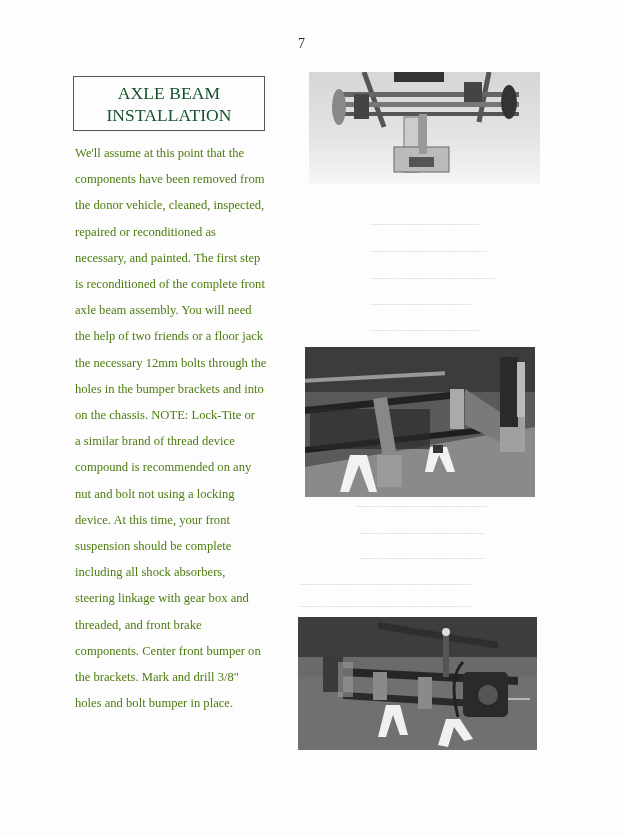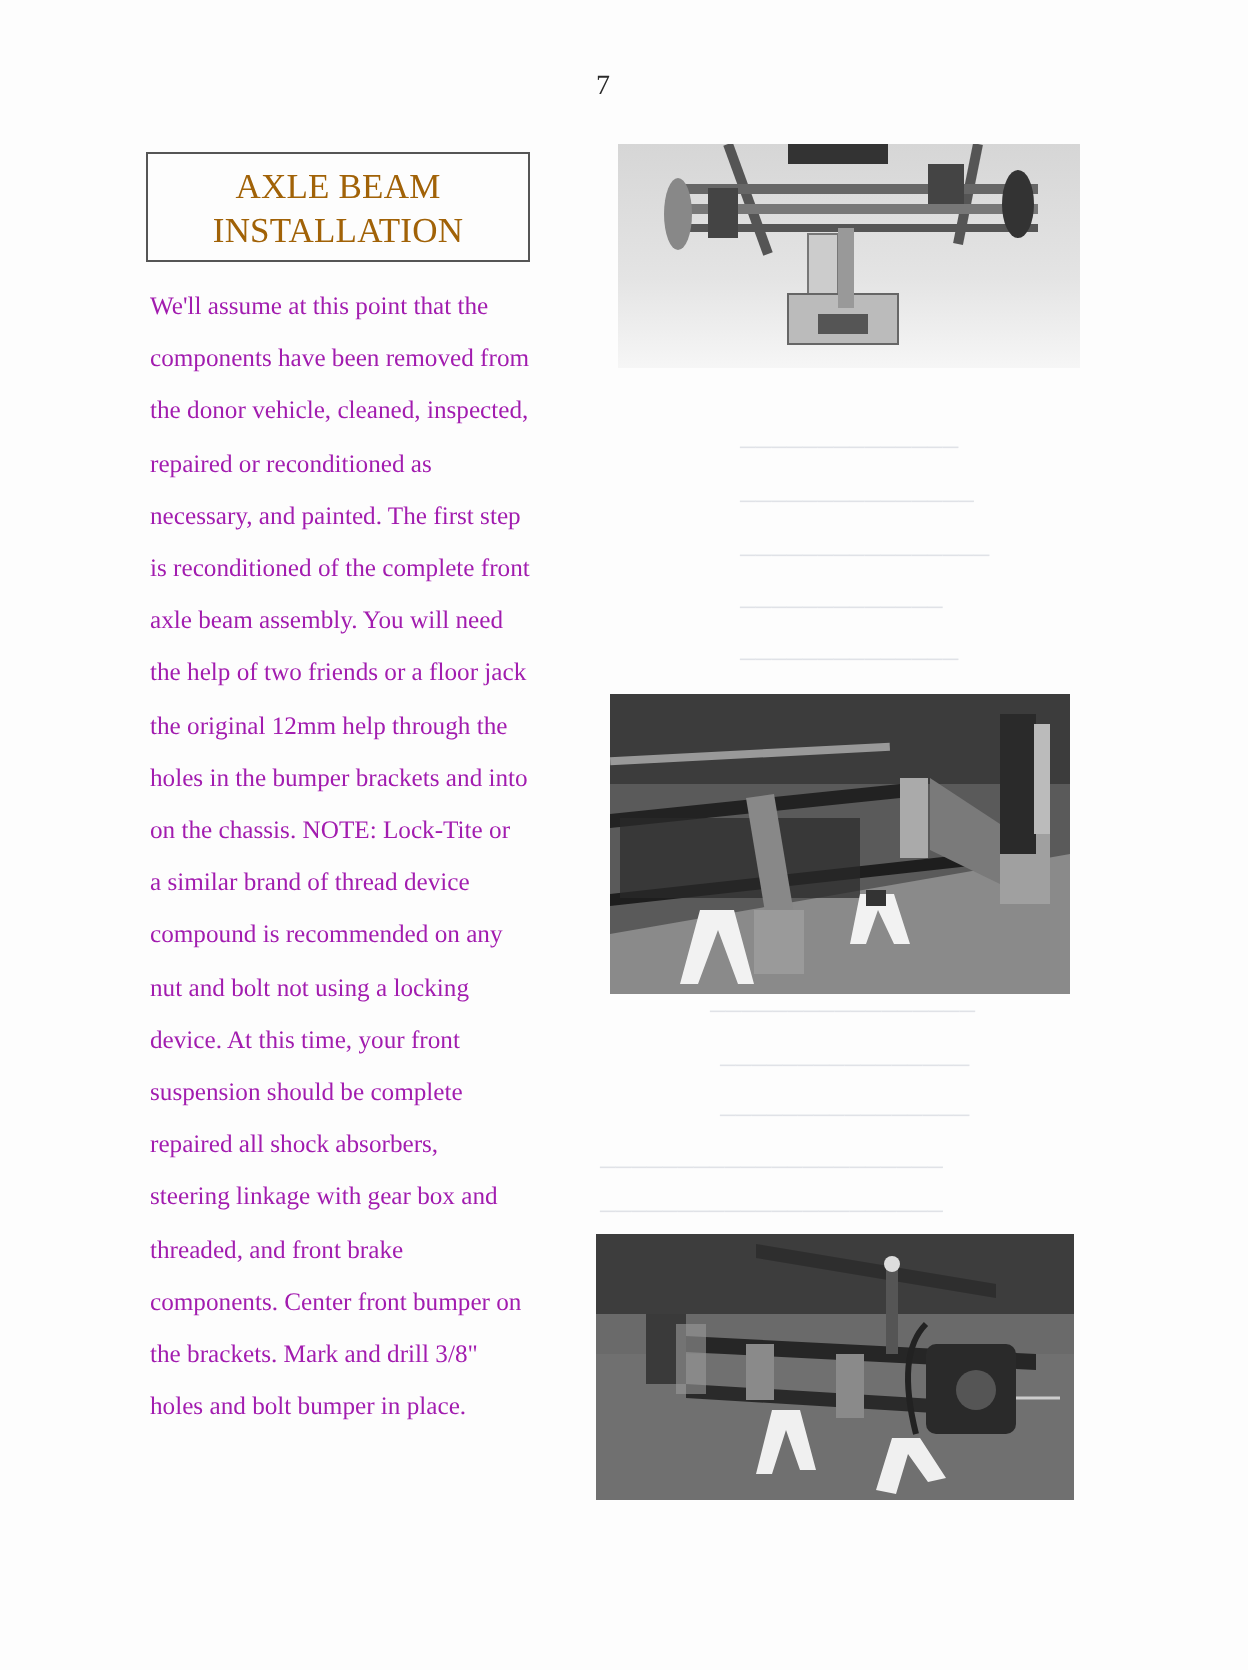--- a/index.html
+++ b/index.html
@@ -14,27 +14,27 @@
       text-align: center; font-size: 14px; color: #2a2a2a;
       padding-left: 0px;
     }
     .page-number span { position: absolute; left: 298px; }
     .title-box {
       position: absolute; left: 73px; top: 76px; width: 192px; height: 55px;
       border: 1px solid #555; box-sizing: border-box;
       text-align: center;
     }
     .title-line {
-      display: block; font-size: 17.5px; line-height: 22px; color: #a16207;
+      display: block; font-size: 17.5px; line-height: 22px; color: #14532d;
       letter-spacing: 0.1px;
     }
     .title-line.first { margin-top: 5px; }
     .body-text {
       position: absolute; left: 75px; top: 140px; width: 215px;
-      font-size: 12.6px; line-height: 26.2px; color: #a21caf;
+      font-size: 12.6px; line-height: 26.2px; color: #4d7c0f;
     }
     .body-text .line { display: block; white-space: nowrap; }
     .photo {
       position: absolute; overflow: hidden;
       box-sizing: border-box;
     }
     .photo svg { display: block; width: 100%; height: 100%; }
     .bleed {
       position: absolute; color: #d4d8de; font-size: 11px; white-space: nowrap;
       font-family: "Liberation Sans", sans-serif; opacity: 0.7;
@@ -54,29 +54,29 @@
 
 <div class="body-text">
   <span class="line">We'll assume at this point that the</span>
   <span class="line">components have been removed from</span>
   <span class="line">the donor vehicle, cleaned, inspected,</span>
   <span class="line">repaired or reconditioned as</span>
   <span class="line">necessary, and painted. The first step</span>
   <span class="line">is reconditioned of the complete front</span>
   <span class="line">axle beam assembly. You will need</span>
   <span class="line">the help of two friends or a floor jack</span>
-  <span class="line">the original 12mm help through the</span>
+  <span class="line">the necessary 12mm bolts through the</span>
   <span class="line">holes in the bumper brackets and into</span>
   <span class="line">on the chassis. NOTE: Lock-Tite or</span>
   <span class="line">a similar brand of thread device</span>
   <span class="line">compound is recommended on any</span>
   <span class="line">nut and bolt not using a locking</span>
   <span class="line">device. At this time, your front</span>
   <span class="line">suspension should be complete</span>
-  <span class="line">repaired all shock absorbers,</span>
+  <span class="line">including all shock absorbers,</span>
   <span class="line">steering linkage with gear box and</span>
   <span class="line">threaded, and front brake</span>
   <span class="line">components. Center front bumper on</span>
   <span class="line">the brackets. Mark and drill 3/8"</span>
   <span class="line">holes and bolt bumper  in place.</span>
 </div>
 
 <div class="photo" style="left:309px; top:72px; width:231px; height:112px;">
   <svg viewBox="0 0 231 112" preserveAspectRatio="none">
     <defs>

